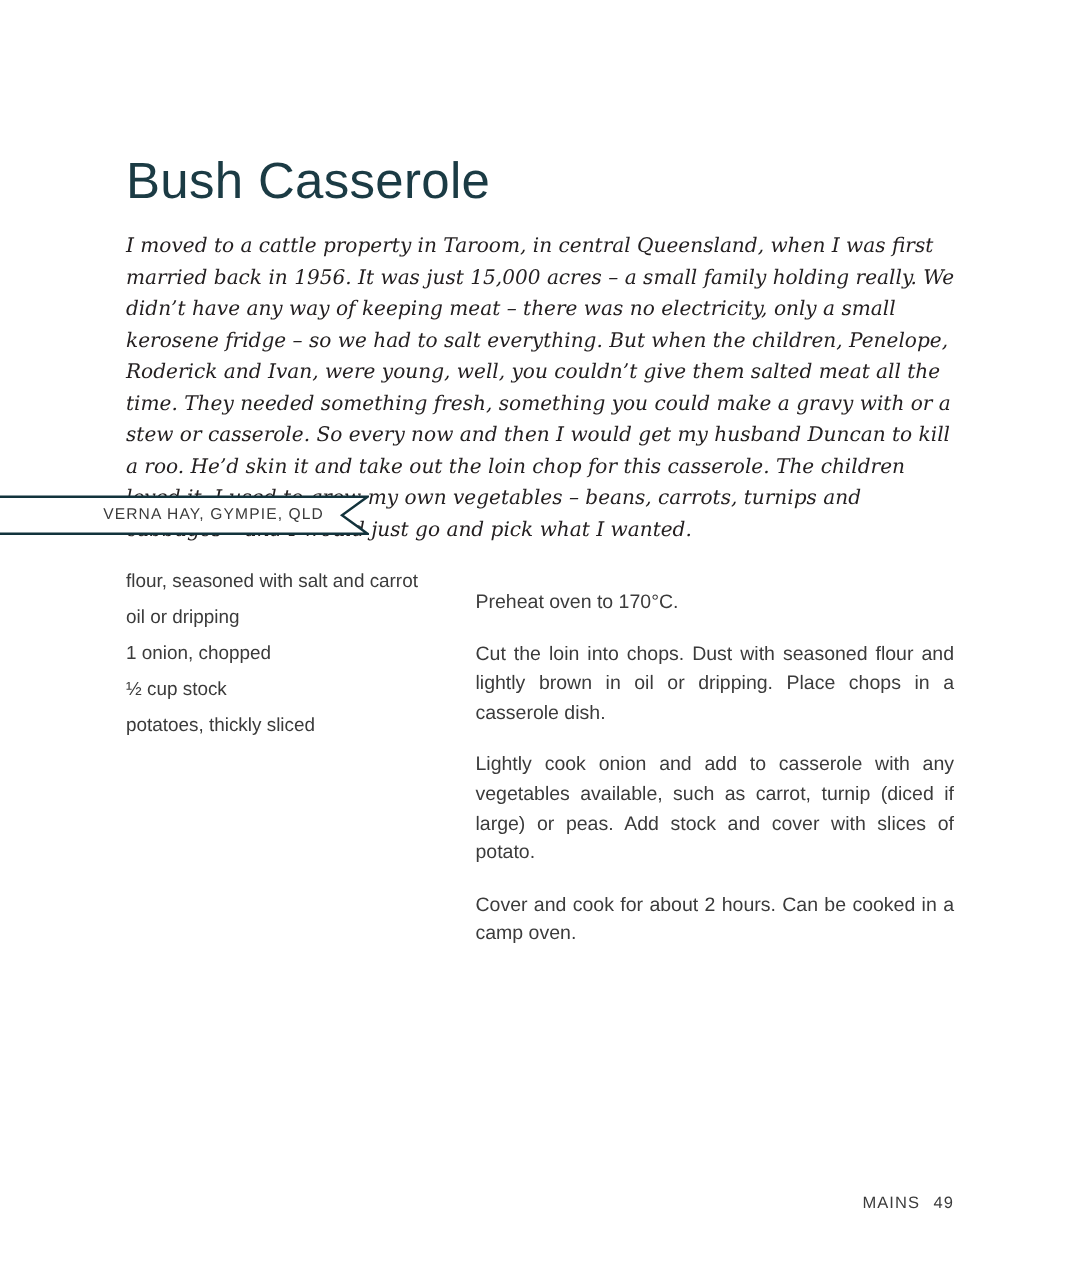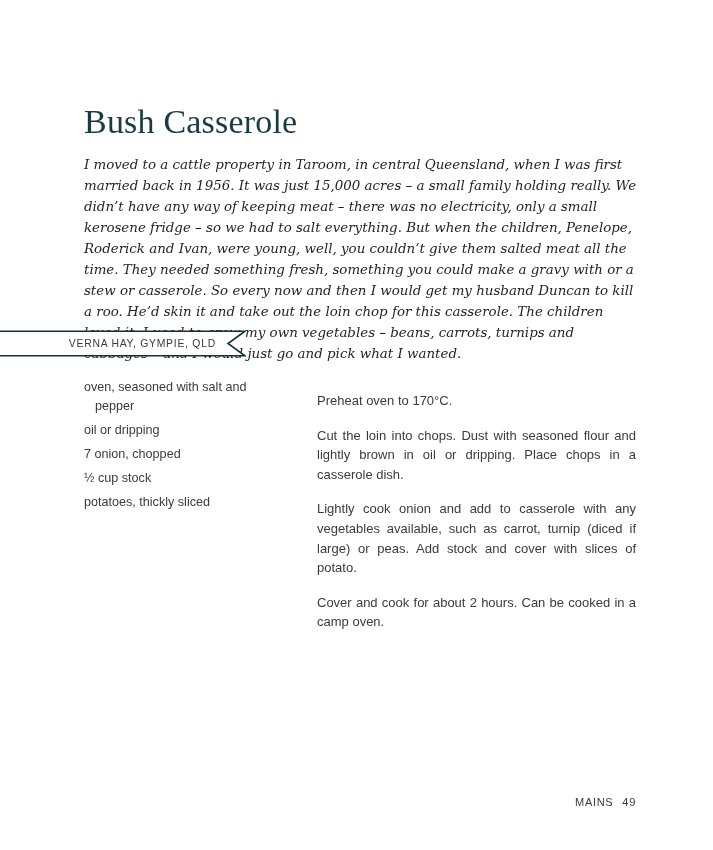--- a/index.html
+++ b/index.html
@@ -21,21 +21,21 @@
     inset: 0;
     background: #ffffff;
   }
 
   
   .recipe-title {
     position: absolute;
     left: 84px;
     top: 80px;
     width: 560px;
-    font-family: Liberation Serif, serif;
+    font-family: Liberation Sans, sans-serif;
     font-size: 34px;
     font-weight: 400;
     letter-spacing: 0.2px;
     color: #1b3b44;
     line-height: 1.1;
   }
 
   
   .intro {
     position: absolute;
@@ -143,23 +143,23 @@
   <p class="intro">I moved to a cattle property in Taroom, in central Queensland, when I was first married back in 1956. It was just 15,000 acres – a small family holding really. We didn’t have any way of keeping meat – there was no electricity, only a small kerosene fridge – so we had to salt everything. But when the children, Penelope, Roderick and Ivan, were young, well, you couldn’t give them salted meat all the time. They needed something fresh, something you could make a gravy with or a stew or casserole. So every now and then I would get my husband Duncan to kill a roo. He’d skin it and take out the loin chop for this casserole. The children loved it. I used to grow my own vegetables – beans, carrots, turnips and cabbages – and I would just go and pick what I wanted.</p>
 
   <div class="attribution-banner">
     <svg width="246" height="27" viewBox="0 0 246 27">
       <path d="M -4 1.2 L 245 1.2 L 228 13.5 L 245 25.8 L -4 25.8" fill="#ffffff" stroke="#12333c" stroke-width="1.6" stroke-linejoin="miter"></path>
     </svg>
     <div class="attribution-text">VERNA HAY, GYMPIE, QLD</div>
   </div>
 
   <div class="ingredients">
-    <div class="ingredient-item">oven, seasoned with salt and pepper</div>
+    <div class="ingredient-item">flour, seasoned with salt and carrot</div>
     <div class="ingredient-item">oil or dripping</div>
-    <div class="ingredient-item">7 onion, chopped</div>
+    <div class="ingredient-item">1 onion, chopped</div>
     <div class="ingredient-item">½ cup stock</div>
     <div class="ingredient-item">potatoes, thickly sliced</div>
   </div>
 
   <div class="method">
     <p class="method-step">Preheat oven to 170°C.</p>
     <p class="method-step">Cut the loin into chops. Dust with seasoned flour and lightly brown in oil or dripping. Place chops in a casserole dish.</p>
     <p class="method-step">Lightly cook onion and add to casserole with any vegetables available, such as carrot, turnip (diced if large) or peas. Add stock and cover with slices of potato.</p>
     <p class="method-step">Cover and cook for about 2 hours. Can be cooked in a camp oven.</p>
   </div>

